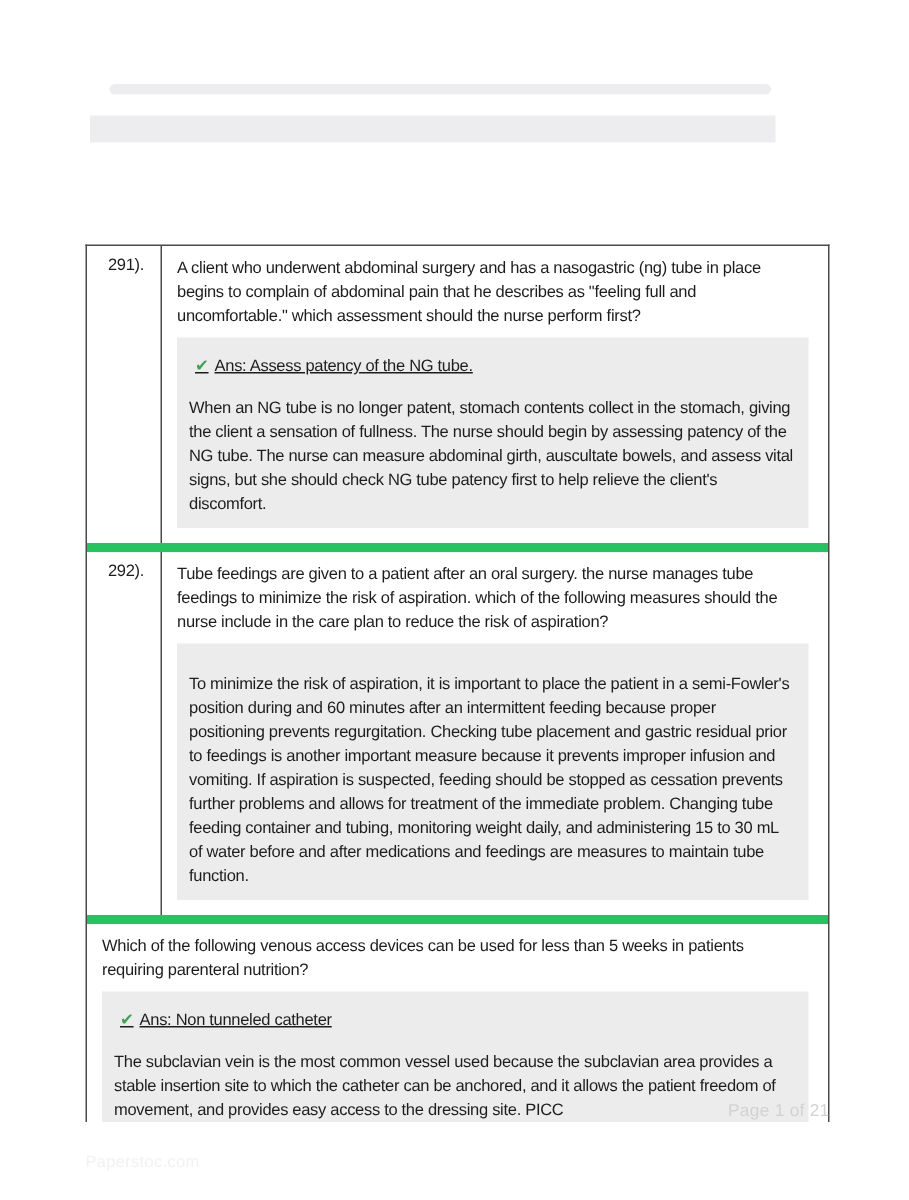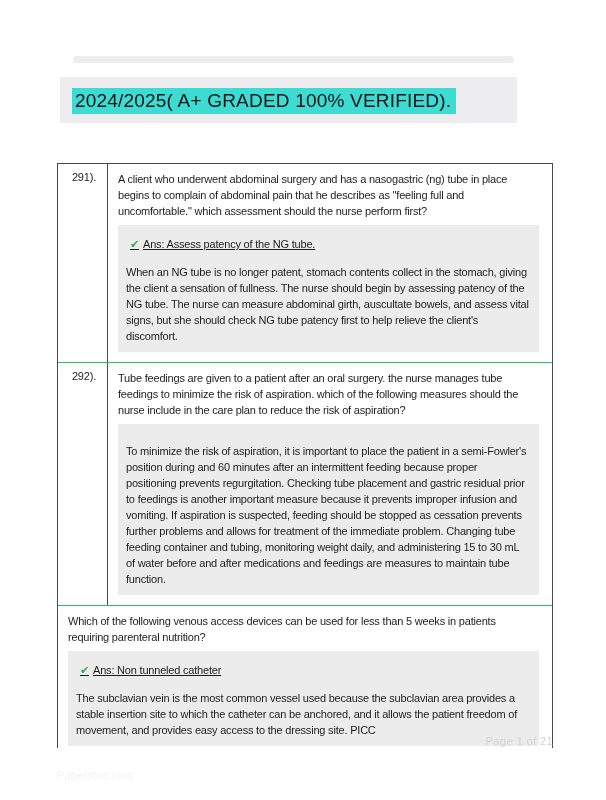--- a/index.html
+++ b/index.html
@@ -16,21 +16,21 @@
     background:#ededef;padding:10px 12px 8px 12px;
   }
   .title-line{
     font-size:19px;line-height:28px;color:#0f1418;letter-spacing:0.2px;font-weight:400;
   }
   .hl{background:#3cdcd2;padding:2px 5px 3px 3px;}
   .qa-table{
     position:absolute;left:57px;top:163px;width:496px;height:585px;box-sizing:border-box;
     border:1px solid #4a4a4a;border-bottom:0;overflow:hidden;background:#fff;
   }
-  .qa-row{display:flex;border-bottom:1px solid #22c55e;}
+  .qa-row{display:flex;border-bottom:6px solid #22c55e;}
   .qa-row:last-child{border-bottom:0;}
   .num-cell{
     flex:0 0 50px;width:50px;box-sizing:border-box;border-right:1px solid #4a4a4a;
     text-align:right;padding:7px 11px 0 0;font-size:11px;letter-spacing:-0.2px;
   }
   .content-cell{
     flex:1;box-sizing:border-box;padding:7px 13px 10px 10px;
     font-size:11px;line-height:16px;letter-spacing:-0.2px;color:#1d1d1d;
   }
   .question-text{margin:0;}
@@ -48,21 +48,20 @@
   }
 </style>
 </head>
 <body>
 
 <div class="page">
 
   <div class="top-strip"></div>
 
   <div class="title-box">
-    <div class="title-line"><span class="hl">2024/2025( A+ GRADED 100% VERIFIED).</span></div>
   </div>
 
   <div class="qa-table">
 
     <div class="qa-row">
       <div class="num-cell">291).</div>
       <div class="content-cell">
         <p class="question-text">A client who underwent abdominal surgery and has a nasogastric (ng) tube in place begins to complain of abdominal pain that he describes as "feeling full and uncomfortable." which assessment should the nurse perform first?</p>
         <div class="answer-block">
           <p class="answer-line"><span class="check">✔</span><span>Ans: Assess patency of the NG tube.</span></p>

